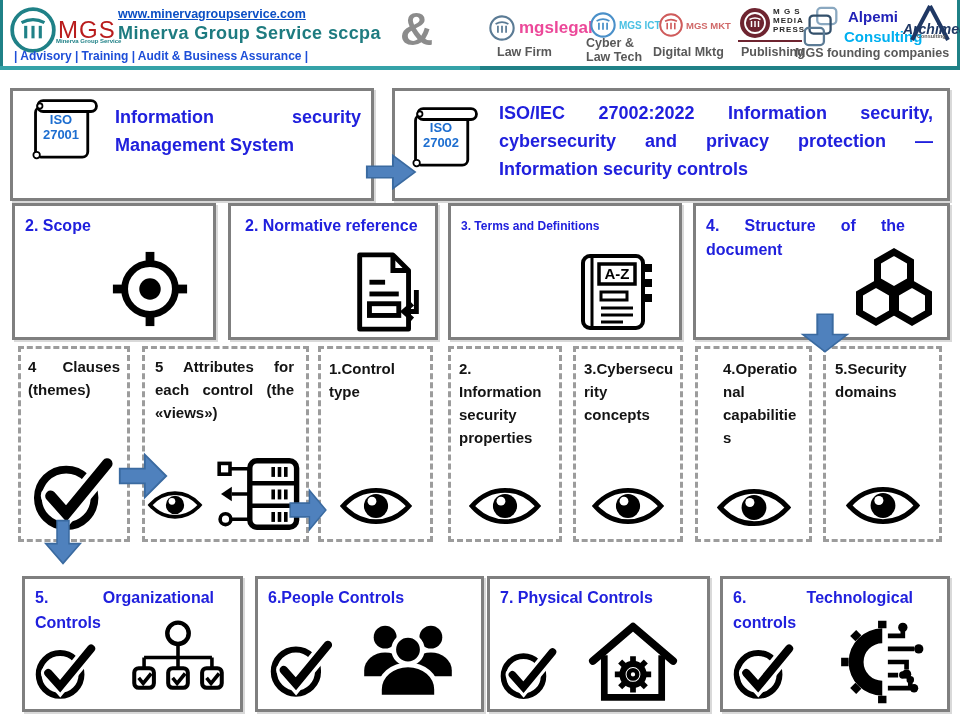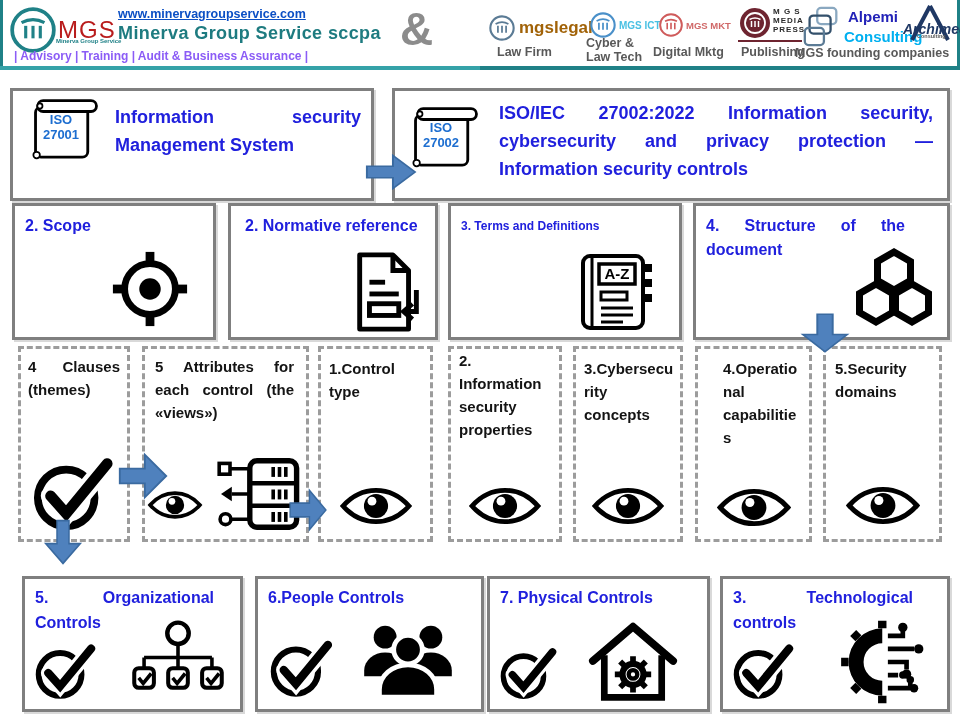--- a/index.html
+++ b/index.html
@@ -8,21 +8,21 @@
   
   .edge-bar{position:absolute;top:0;width:3px;height:70px;background:#1f8187;}
   .hdr-line{position:absolute;left:0;top:66px;width:960px;height:4px;background:#1f8187;}
   .hdr-line-light{position:absolute;left:0;top:66px;width:480px;height:4px;background:#35a2a8;}
   .mgs-circle{position:absolute;left:8px;top:5px;width:50px;height:50px;color:#1f8187;}
   .mgs-abbr{position:absolute;left:58px;top:16px;font-size:24px;color:#b91c1c;letter-spacing:1px;}
   .mgs-sub{position:absolute;left:56px;top:38px;font-size:6px;color:#1f8187;font-weight:bold;}
   .site-link{position:absolute;left:118px;top:7px;font-size:12.5px;font-weight:bold;
              color:#0b4fc4;text-decoration:underline;}
   .company{position:absolute;left:118px;top:23px;font-size:18px;font-weight:bold;color:#1e7b80;letter-spacing:.4px;}
-  .tagline{position:absolute;left:14px;top:49px;font-size:12px;font-weight:bold;color:#8b5cf6;}
+  .tagline{position:absolute;left:14px;top:49px;font-size:12px;font-weight:bold;color:#1d4ed8;}
   .amp{position:absolute;left:400px;top:2px;font-size:46px;font-weight:bold;color:#8c8c8c;}
   .pcap{position:absolute;font-size:12.5px;font-weight:bold;color:#595959;}
   .pcircle{position:absolute;}
   .plabel{position:absolute;font-weight:bold;}
   
   .box{position:absolute;background:#fff;border:3px solid #7f7f7f;box-shadow:2px 2px 0 rgba(0,0,0,.15);}
   .dashbox{position:absolute;background:#fff;border:3px dashed #9c9c9c;}
   .blab{color:#2020dd;font-weight:bold;text-align:justify;}
   .klab{color:#141414;font-weight:bold;text-align:justify;overflow-wrap:break-word;}
   .icon{position:absolute;}
@@ -200,21 +200,21 @@
   <div class="mgs-sub">Minerva Group Service</div>
 
   <a class="site-link">www.minervagroupservice.com</a>
   <div class="company">Minerva Group Service sccpa</div>
   <div class="tagline">| Advisory | Training | Audit &amp; Business Assurance |</div>
   <div class="amp">&amp;</div>
 
   <svg class="pcircle" style="left:488px;top:14px;width:28px;height:28px;color:#5b7b95" viewBox="0 0 48 48">
         <use href="#sym-columns"></use>
       </svg>
-  <div class="plabel" style="left:519px;top:18px;font-size:17px;color:#a16207">mgslegal</div>
+  <div class="plabel" style="left:519px;top:18px;font-size:17px;color:#ec4899">mgslegal</div>
   <div class="pcap" style="left:497px;top:45px">Law Firm</div>
 
   <svg class="pcircle" style="left:589px;top:11px;width:28px;height:28px;color:#4a90c9" viewBox="0 0 48 48">
         <use href="#sym-columns"></use>
       </svg>
   <div class="plabel" style="left:619px;top:20px;font-size:10px;color:#49c0e3">MGS ICT</div>
   <div class="pcap" style="left:586px;top:36px;width:62px;line-height:14px">Cyber &amp; Law Tech</div>
 
   <svg class="pcircle" style="left:658px;top:12px;width:26px;height:26px;color:#cf5b5b" viewBox="0 0 48 48">
         <use href="#sym-columns"></use>
@@ -344,21 +344,21 @@
     </svg>
 
 <div class="dashbox" style="left:318px;top:346px;width:109px;height:190px">
   <div class="klab" style="position:absolute;left:8px;top:8px;right:7px;font-size:15px;line-height:23px">1.Control type</div>
   <svg class="icon centered-x" style="bottom:10px;width:74px;height:46px" viewBox="0 0 92 56">
         <use href="#sym-eye"></use>
       </svg>
 </div>
 
 <div class="dashbox" style="left:448px;top:346px;width:108px;height:190px">
-  <div class="klab" style="position:absolute;left:8px;top:0;right:6px;font-size:15px;line-height:23px">2. Information security properties</div>
+  <div class="klab" style="position:absolute;left:8px;top:8px;right:6px;font-size:15px;line-height:23px">2. Information security properties</div>
   <svg class="icon centered-x" style="bottom:10px;width:74px;height:46px" viewBox="0 0 92 56">
         <use href="#sym-eye"></use>
       </svg>
 </div>
 
 <div class="dashbox" style="left:573px;top:346px;width:104px;height:190px">
   <div class="klab" style="position:absolute;left:8px;top:8px;right:6px;font-size:15px;line-height:23px;text-align:left">3.Cybersecurity concepts</div>
   <svg class="icon centered-x" style="bottom:10px;width:74px;height:46px" viewBox="0 0 92 56">
         <use href="#sym-eye"></use>
       </svg>
@@ -402,21 +402,21 @@
   <div class="blab" style="position:absolute;left:10px;top:6px;right:10px;font-size:16px;line-height:25px">7. Physical Controls</div>
   <svg class="icon" style="left:8px;bottom:8px;width:62px;height:58px" viewBox="0 0 88 84">
         <use href="#sym-check"></use>
       </svg>
   <svg class="icon" style="right:26px;bottom:4px;width:96px;height:88px" viewBox="0 0 100 92">
         <use href="#sym-house"></use>
       </svg>
 </div>
 
 <div class="box" style="left:720px;top:576px;width:224px;height:130px">
-  <div class="blab" style="position:absolute;left:10px;top:6px;right:34px;font-size:16px;line-height:25px">3. Technological controls</div>
+  <div class="blab" style="position:absolute;left:10px;top:6px;right:34px;font-size:16px;line-height:25px">6. Technological controls</div>
   <svg class="icon" style="left:8px;bottom:8px;width:66px;height:62px" viewBox="0 0 88 84">
         <use href="#sym-check"></use>
       </svg>
   <svg class="icon" style="right:14px;bottom:4px;width:94px;height:86px" viewBox="0 0 100 92">
         <use href="#sym-tech"></use>
       </svg>
 </div>
 
 </div>
 

